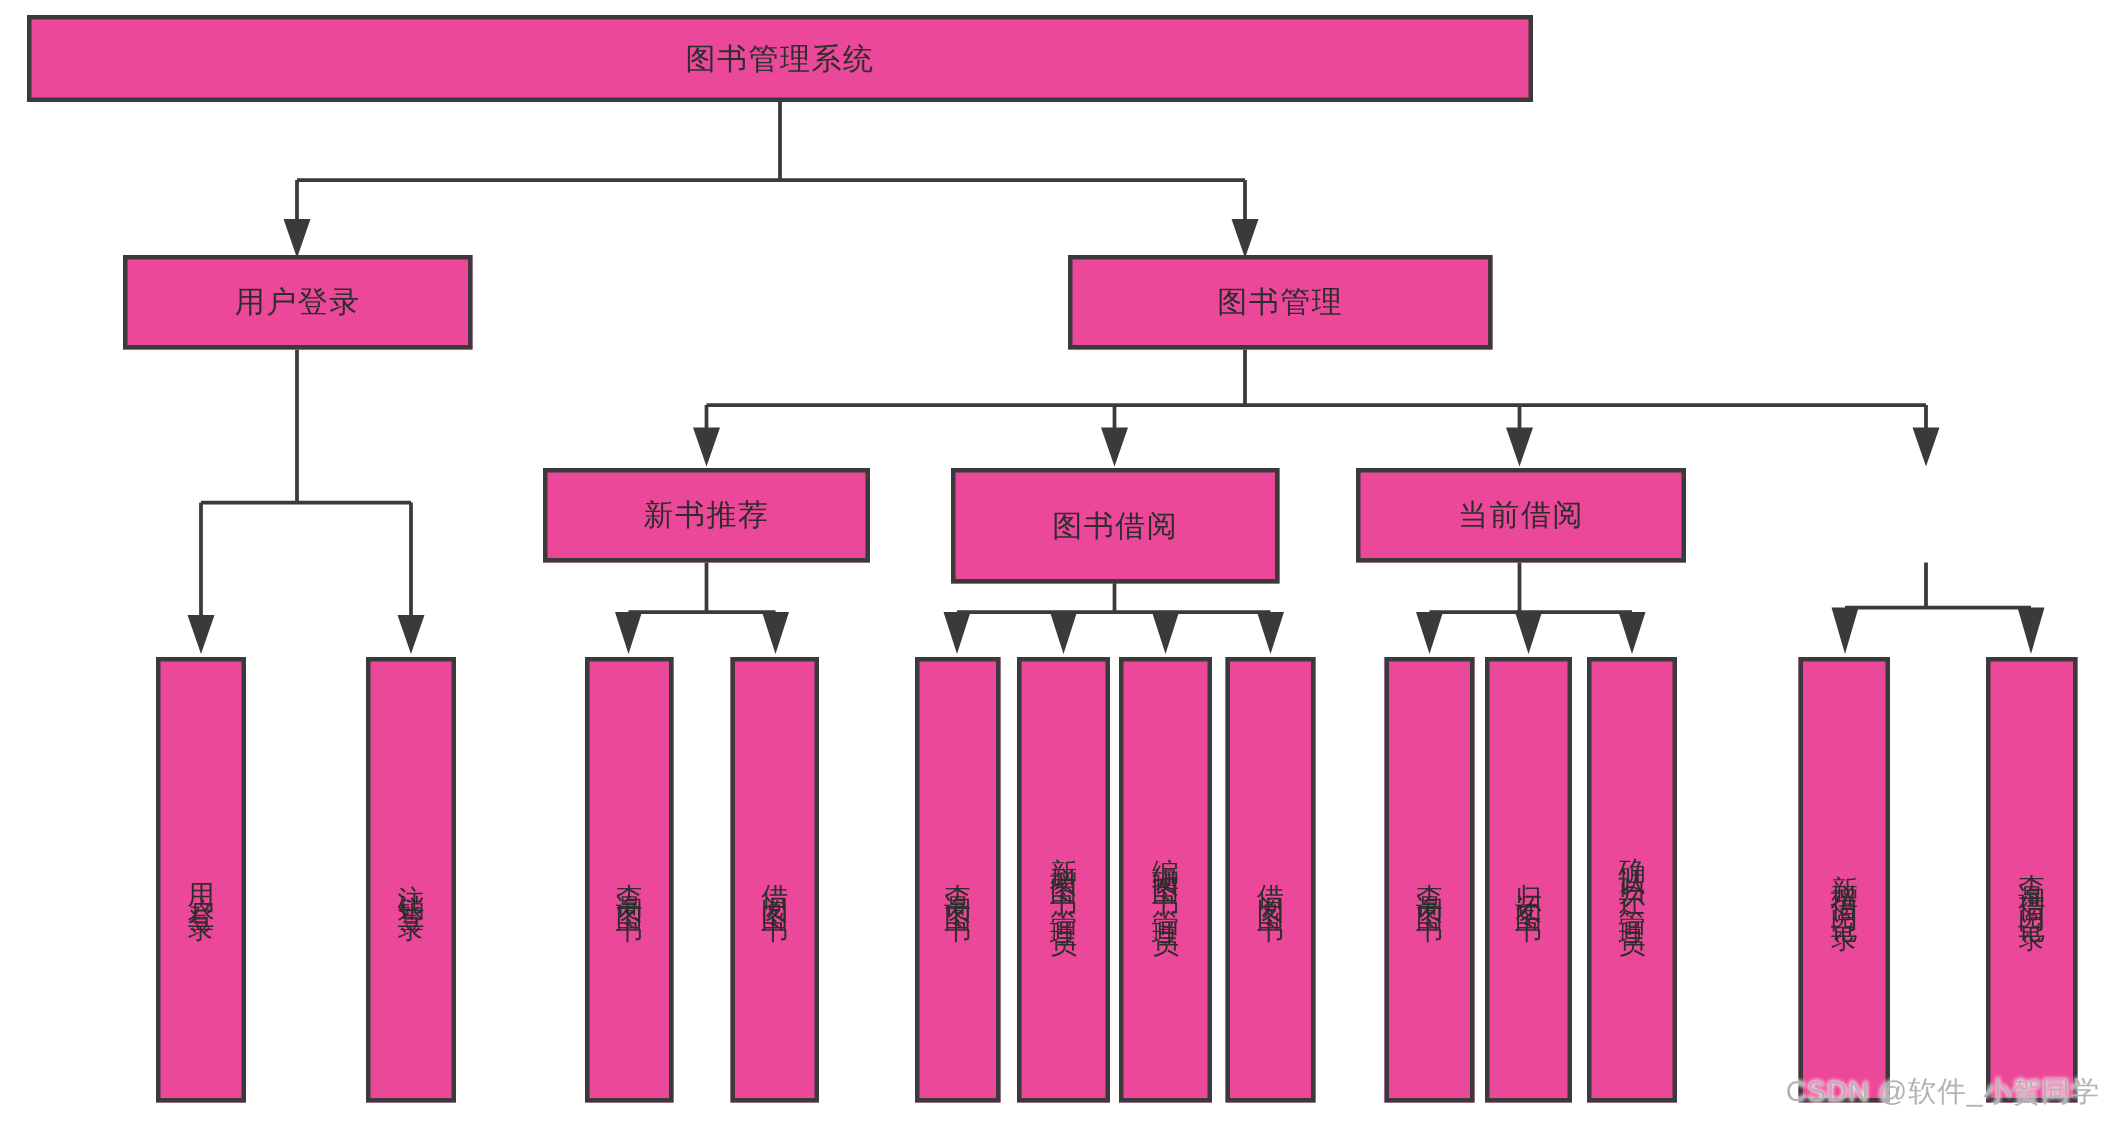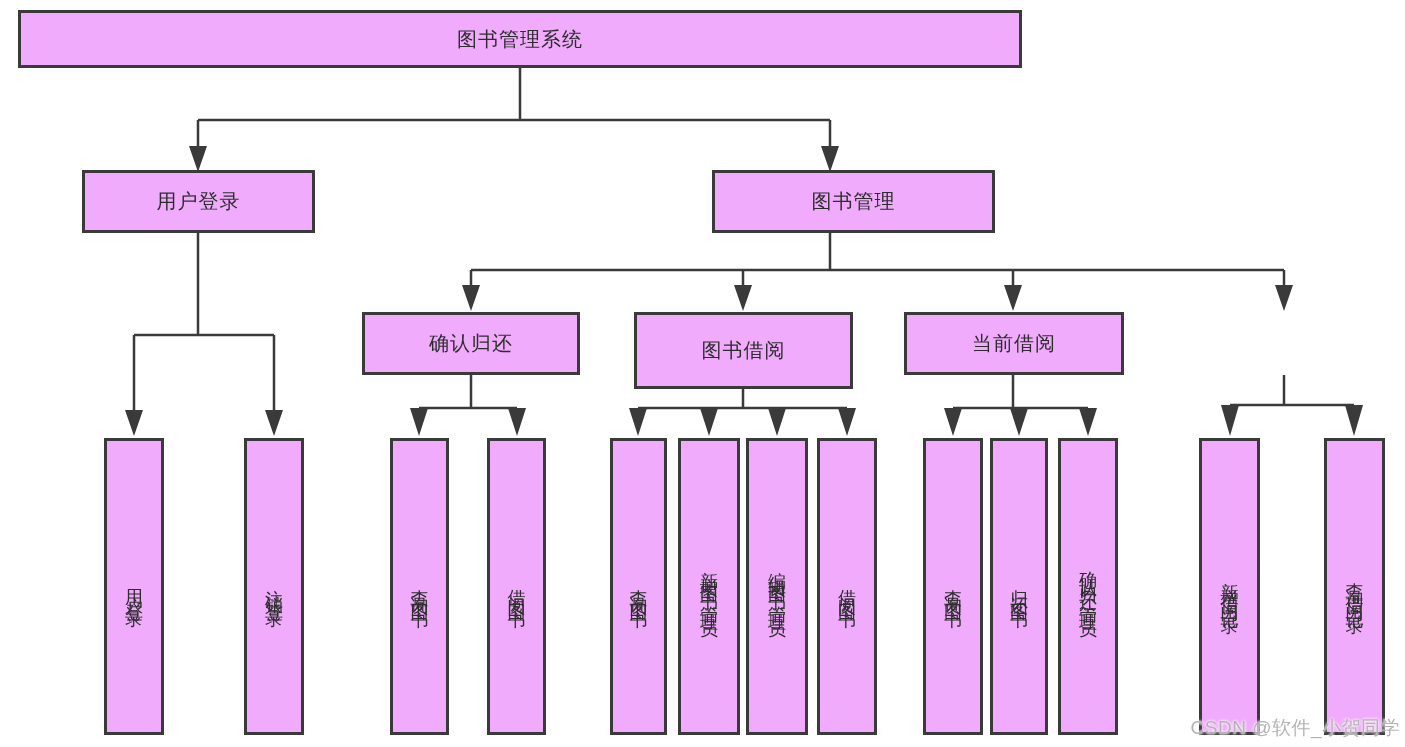--- a/index.html
+++ b/index.html
@@ -10,21 +10,21 @@
     height: 747px;
     background: #ffffff;
     font-family: "Liberation Sans", sans-serif;
     overflow: hidden;
   }
   svg.edges { position: absolute; left: 0; top: 0; width: 1405px; height: 747px; }
   .node, .leaf {
     position: absolute;
     box-sizing: border-box;
     border: 3px solid #3a3a3a;
-    background: #f0abfc;
+    background: #ec4899;
     display: flex;
     align-items: center;
     justify-content: center;
     color: #2d2d2d;
   }
   .node { font-size: 20px; letter-spacing: 1px; }
   .leaf {
     writing-mode: vertical-rl;
     text-orientation: mixed;
     font-size: 18px;
@@ -82,21 +82,21 @@
          M1079,408 L1097,408 L1088,436 Z
          M1221,405 L1239,405 L1230,436 Z
          M1345,405 L1363,405 L1354,436 Z"></path>
   </svg>
 
   <div class="node" style="left:18px; top:10px; width:1004px; height:58px">图书管理系统</div>
 
   <div class="node" style="left:82px; top:170px; width:233px; height:63px">用户登录</div>
   <div class="node" style="left:712px; top:170px; width:283px; height:63px">图书管理</div>
 
-  <div class="node" style="left:362px; top:312px; width:218px; height:63px">确认归还</div>
+  <div class="node" style="left:362px; top:312px; width:218px; height:63px">新书推荐</div>
   <div class="node" style="left:634px; top:312px; width:219px; height:77px">图书借阅</div>
   <div class="node" style="left:904px; top:312px; width:220px; height:63px">当前借阅</div>
 
   <div class="leaf" style="left:104px; top:438px; width:60px; height:297px">用户登录</div>
   <div class="leaf" style="left:244px; top:438px; width:60px; height:297px">注销登录</div>
 
   <div class="leaf" style="left:390px; top:438px; width:59px; height:297px">查询图书</div>
   <div class="leaf" style="left:487px; top:438px; width:59px; height:297px">借阅图书</div>
 
   <div class="leaf" style="left:610px; top:438px; width:57px; height:297px">查询图书</div>

